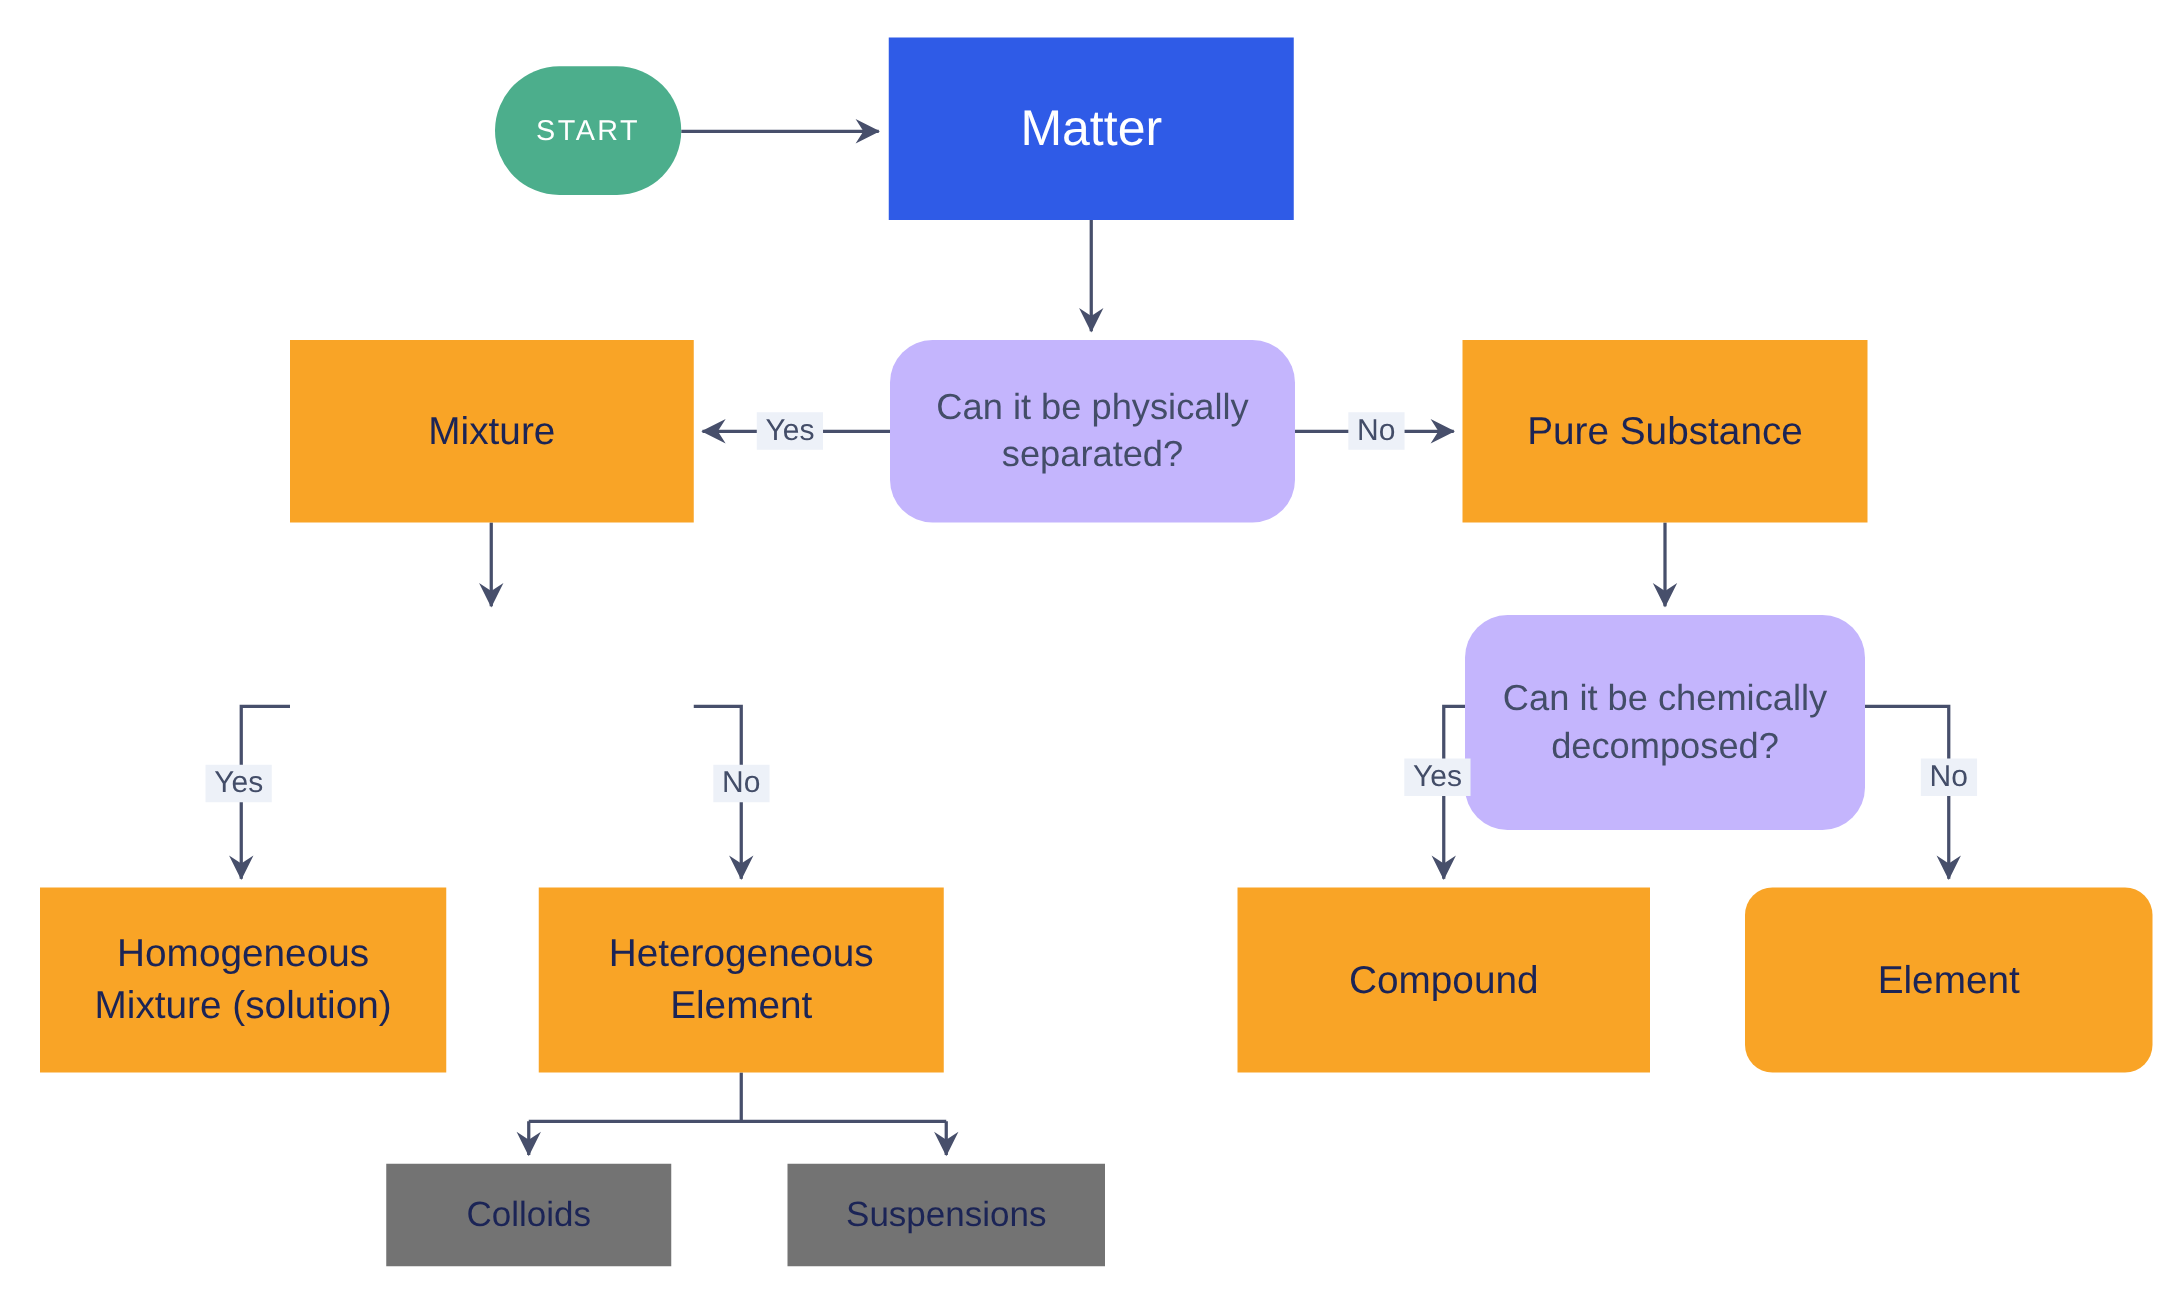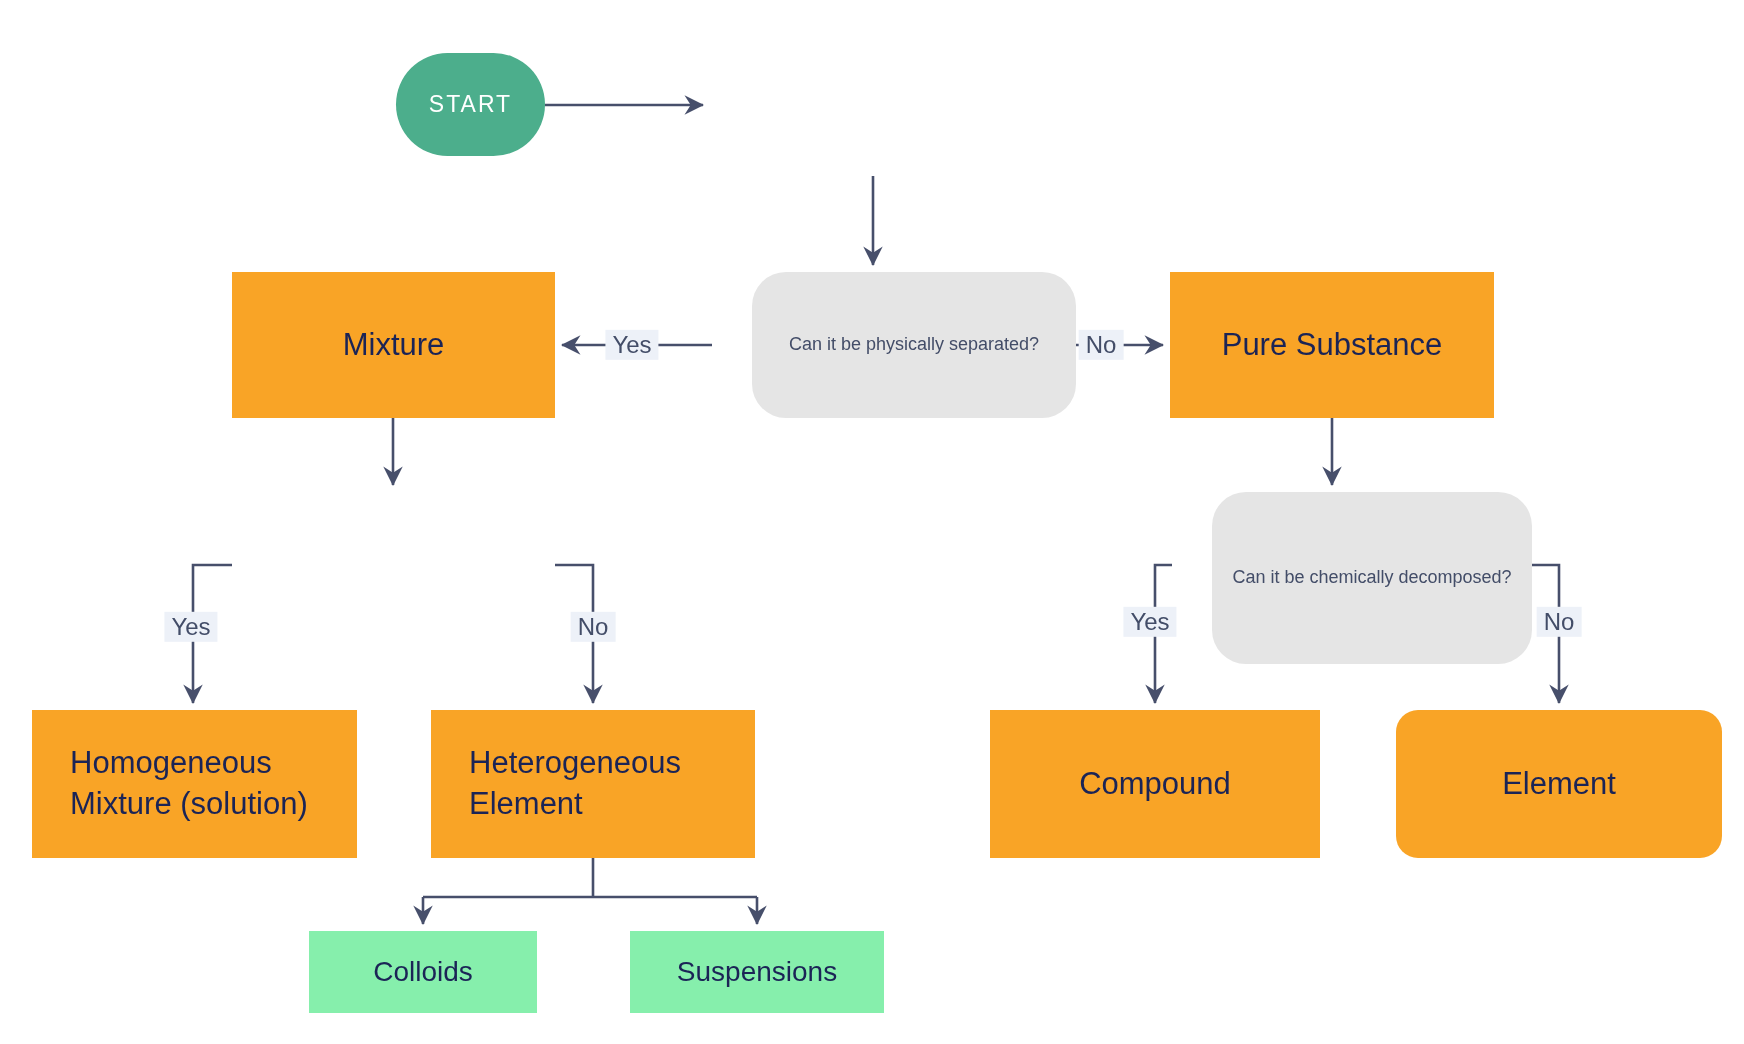--- a/index.html
+++ b/index.html
@@ -15,20 +15,21 @@
     position: absolute;
     left: 0; top: 0;
     width: 1744px; height: 1044px;
     pointer-events: none;
   }
   .node {
     position: absolute;
     display: flex;
     align-items: center;
     justify-content: center;
+    text-align: center;
     box-sizing: border-box;
     line-height: 1.32;
   }
   .node-start {
     background: #4CAE8C;
     border-radius: 54px;
     color: #ffffff;
     font-size: 23px;
     font-weight: 500;
     letter-spacing: 2px;
@@ -40,30 +41,29 @@
     font-weight: 500;
   }
   .node-process {
     background: #F9A426;
     color: #1B2456;
     font-size: 31px;
     font-weight: 500;
     padding: 0 38px;
   }
   .node-decision {
-    background: #e5e5e5;
+    background: #c4b5fd;
     border-radius: 34px;
     color: #434D68;
-    font-size: 18px;
+    font-size: 29px;
     font-weight: 500;
     padding: 0 18px;
-    margin-left: 40px;
   }
   .node-leaf {
-    background: #86efac;
+    background: #737373;
     color: #1B2456;
     font-size: 28px;
     font-weight: 500;
   }
   .edge-label {
     position: absolute;
     transform: translate(-50%, -50%);
     background: #EDF1F8;
     color: #434D68;
     font-size: 24px;
@@ -109,20 +109,23 @@
       <polyline points="423,897 757,897"></polyline>
       <polyline points="423,897 423,924" marker-end="url(#arrow)"></polyline>
       <polyline points="757,897 757,924" marker-end="url(#arrow)"></polyline>
     </g>
   </svg>
 
   <div class="node node-start" style="left:396px; top:53px; width:149px; height:103px;">
     <span>START</span>
   </div>
 
+  <div class="node node-terminal" style="left:711px; top:30px; width:324px; height:146px;">
+    <span>Matter</span>
+  </div>
 
   <div class="node node-decision" style="left:712px; top:272px; width:324px; height:146px;">
     <span>Can it be physically separated?</span>
   </div>
 
   <div class="node node-process" style="left:232px; top:272px; width:323px; height:146px;">
     <span>Mixture</span>
   </div>
 
   <div class="node node-process" style="left:1170px; top:272px; width:324px; height:146px;">

